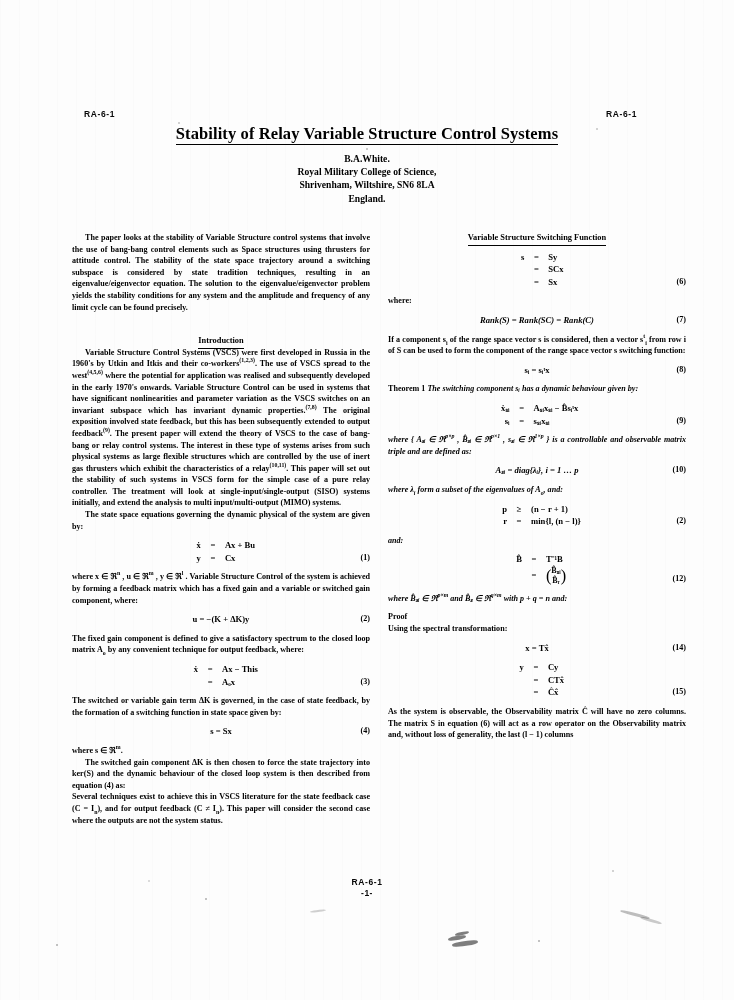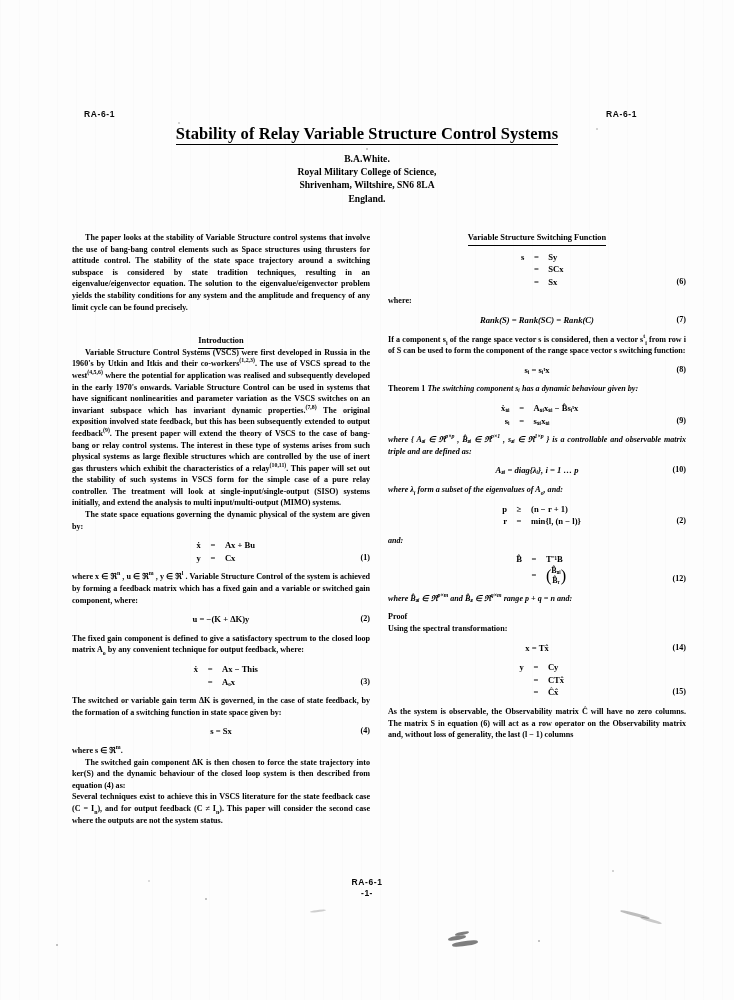--- a/index.html
+++ b/index.html
@@ -384,21 +384,21 @@
           </div>
           <div class="row">
             <span class="lhs"></span>
             <span class="rel">=</span>
             <span class="rhs"><span class="matrix-paren">(</span><span class="stack"><span>B̂ₛᵢ</span><br><span>B̂ᵣ</span></span><span class="matrix-paren">)</span></span>
           </div>
         </div>
         <span class="num">(12)</span>
       </div>
 
-      <p class="para noind it"><span>where B̂ₛᵢ ∈ ℜ</span><sup>p×m</sup><span> and B̂ₛ ∈ ℜ</span><sup>q×m</sup><span> range p + q = n and:</span></p>
+      <p class="para noind it"><span>where B̂ₛᵢ ∈ ℜ</span><sup>p×m</sup><span> and B̂ₛ ∈ ℜ</span><sup>q×m</sup><span> with p + q = n and:</span></p>
 
 
       <div class="gap"></div>
 
       <p class="proof-head">Proof</p>
       <p class="para noind">Using the spectral transformation:</p>
 
       <div class="eq single">
         <div class="lines">
           <span>x = Tx̂</span>

